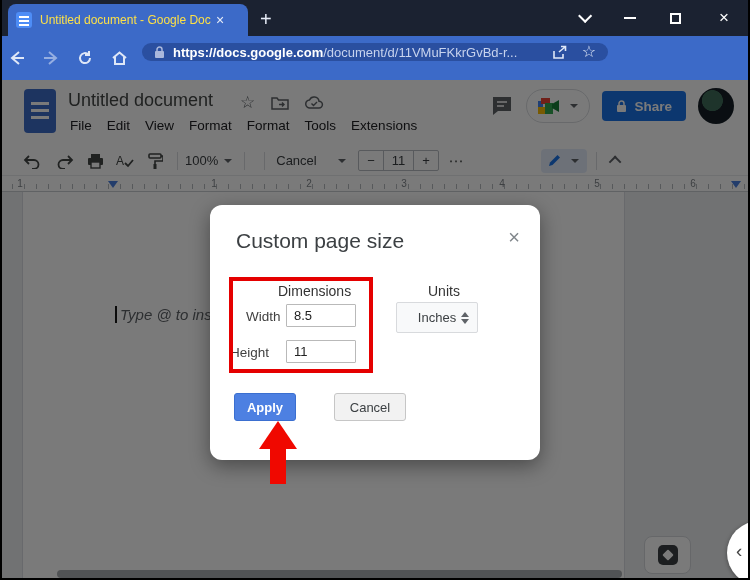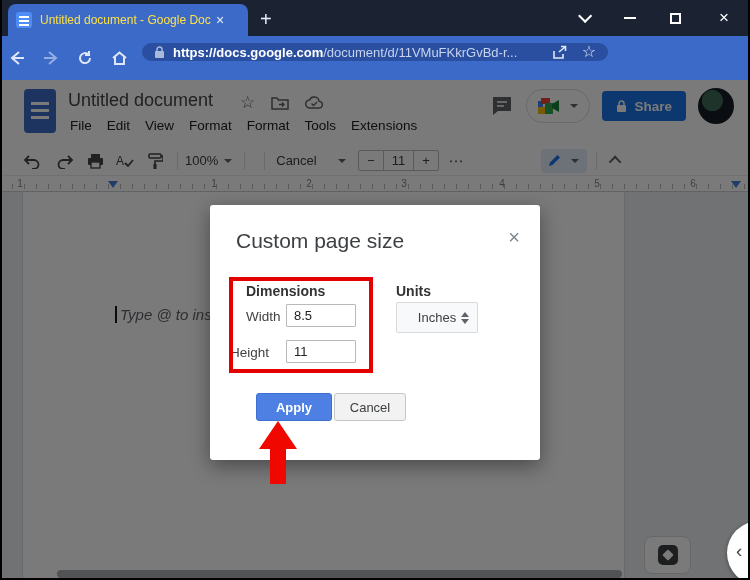--- a/index.html
+++ b/index.html
@@ -98,34 +98,34 @@
           border:1px solid #d5d8dc; border-radius:8px; display:flex; align-items:center; justify-content:center; }
   .explore-ic { width:20px; height:20px; background:#3c4043; border-radius:5px; position:relative; }
   .explore-ic:before { content:""; position:absolute; left:6px; top:6px; width:8px; height:8px; background:#fff;
           transform:rotate(45deg); border-radius:1px; }
   .hscroll { position:absolute; left:57px; top:378px; width:565px; height:8px; background:#a9adb2; border-radius:4px; }
 
   .dim-overlay { position:absolute; left:0; top:80px; width:750px; height:500px; background:rgba(0,0,0,0.52); z-index:10; }
 
   
   .dialog { position:absolute; left:210px; top:205px; width:330px; height:255px; background:#fff;
-            border-radius:3px; box-shadow:0 6px 20px rgba(0,0,0,.4); z-index:20; }
+            border-radius:12px; box-shadow:0 6px 20px rgba(0,0,0,.4); z-index:20; }
   .dlg-title { position:absolute; left:26px; top:24px; font-size:21px; color:#3c4043; }
   .dlg-close { position:absolute; right:20px; top:22px; font-size:20px; color:#80868b; line-height:20px; }
-  .dlg-section-label { position:absolute; font-size:14px; font-weight:bold; color:#333; }
+  .dlg-section-label { position:absolute; font-size:14px; font-weight:normal; color:#333;margin-left:32px; }
   .dlg-field-label { position:absolute; font-size:13.5px; color:#404040; }
   .dlg-input { position:absolute; width:70px; height:23px; border:1px solid #b9b9b9; border-radius:1px;
                font-size:13px; color:#222; padding:0 7px; font-family:"Liberation Sans", sans-serif; background:#fff; }
   .units-select { position:absolute; left:186px; top:97px; width:82px; height:31px; background:#f8f9fa;
         border:1px solid #d8dadd; border-radius:2px; display:flex; align-items:center; justify-content:center; }
   .units-select .val { font-size:13px; color:#3c4043; }
   .spinner { position:absolute; right:8px; display:flex; flex-direction:column; gap:2px; }
   .spin-up { width:0; height:0; border-left:4px solid transparent; border-right:4px solid transparent; border-bottom:5px solid #5f6368; }
   .spin-dn { width:0; height:0; border-left:4px solid transparent; border-right:4px solid transparent; border-top:5px solid #5f6368; }
-  .btn-apply { position:absolute; left:46px; top:188px; width:76px; height:28px; background:#4d80e2;
+  .btn-apply { position:absolute; left:24px; top:188px; width:62px; height:28px; background:#4d80e2;
         border:1px solid #3b6fd0; border-radius:3px; color:#fff; font-size:13px; font-weight:bold;
         display:flex; align-items:center; justify-content:center; }
   .btn-cancel { position:absolute; left:124px; top:188px; width:72px; height:28px; background:#f2f2f2;
         border:1px solid #c6c6c6; border-radius:3px; color:#3c4043; font-size:13px;
         display:flex; align-items:center; justify-content:center; }
 
   
   .anno-rect { position:absolute; left:229px; top:277px; width:144px; height:96px;
                border:4px solid #e50000; z-index:40; }
   .anno-arrow-head { position:absolute; left:259px; top:421px; width:0; height:0; z-index:40;

